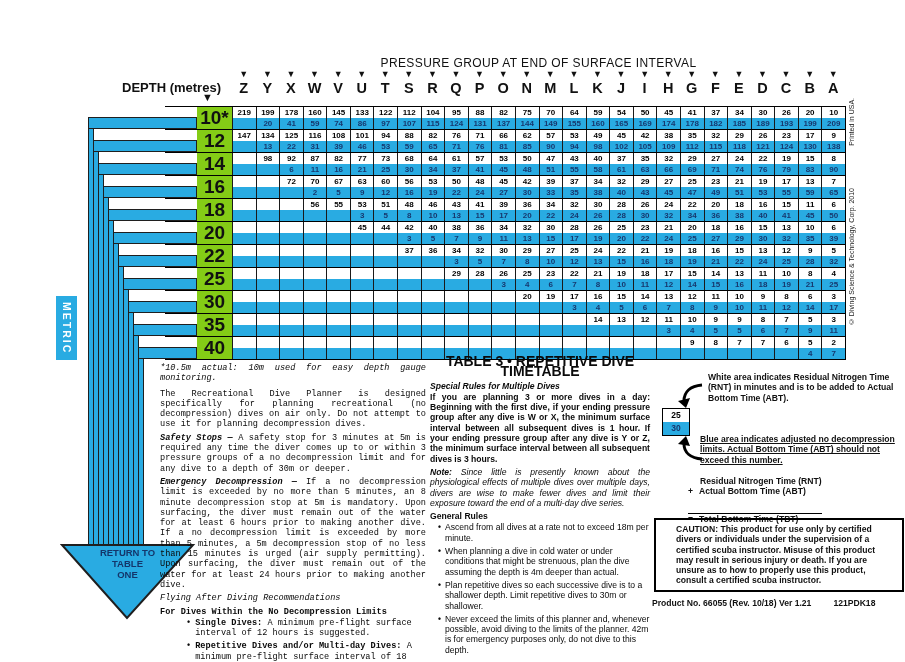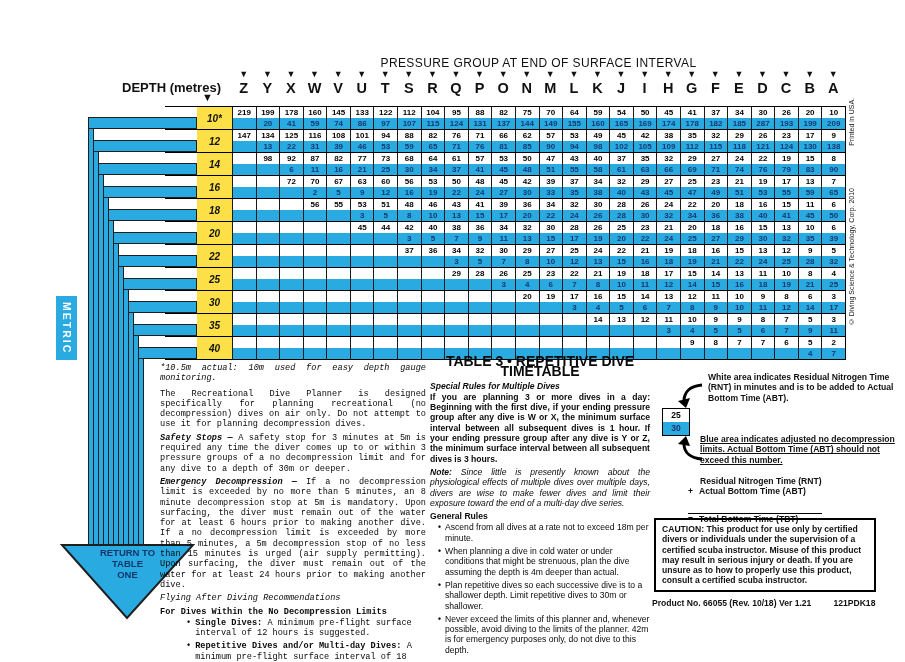--- a/index.html
+++ b/index.html
@@ -14,21 +14,21 @@
                grid-template-columns:repeat(26,1fr);}
   .colh{text-align:center;}
   .colh .arr{font-size:9px;line-height:12px;}
   .colh .ltr{font-size:14.5px;font-weight:bold;line-height:17px;}
   
   #grid{position:absolute;left:197px;top:106px;width:648px;border-top:1px solid #000;
         border-right:1px solid #000;}
   .rowg{display:grid;grid-template-columns:35px repeat(26,1fr);
         grid-template-rows:11px 11px;border-bottom:1px solid #000;}
   .depth-cell{grid-row:1/3;display:flex;align-items:center;justify-content:center;
-              font-size:10px;font-weight:bold;background:#fde047;font-style:italic;}
+              font-size:19px;font-weight:bold;background:#84cc16;}
   .cell{border-left:1px solid #1a1a1a;font-size:8px;font-weight:bold;text-align:center;
         line-height:11px;overflow:hidden;}
   .wcell{background:#fff;color:#000;}
   .bcell{background:#29ABE2;color:#17386E;}
   .tick{position:absolute;left:165px;width:32px;height:1px;background:#000;}
   
   .stair{position:absolute;background:#29ABE2;border:1px solid #1f1f1f;box-sizing:border-box;}
   #metric{position:absolute;left:56px;top:296px;width:21px;height:64px;background:#29ABE2;
           display:flex;align-items:center;justify-content:center;}
   #metric span{writing-mode:vertical-rl;font-size:10.5px;font-weight:bold;color:#fff;
@@ -55,21 +55,21 @@
   #sample-box{position:absolute;left:10px;top:36px;width:26px;border:1px solid #000;}
   #sample-box div{height:13px;text-align:center;line-height:13px;font-size:8.5px;font-weight:bold;}
   #sample-rnt{background:#fff;color:#000;}
   #sample-andl{background:#29ABE2;color:#17386E;}
   .curve-arrow{position:absolute;}
   #formula{position:absolute;left:36px;top:104px;}
   #formula .f1{padding-left:12px;}
   #formula .f2{border-bottom:1.5px solid #000;padding-bottom:16px;}
   #formula .sign{display:inline-block;width:11px;}
   #caution{position:absolute;left:2px;top:146px;width:206px;border:2px solid #000;
-           padding:4px 6px;}
+           padding:4px 20px;}
   #product{position:absolute;left:0;top:226px;display:flex;gap:22px;}
 </style>
 </head>
 <body>
 
 <div id="page">
 
   <div id="title">PRESSURE GROUP AT END OF SURFACE INTERVAL</div>
   <div id="depth-header">DEPTH (metres)</div>
   <div id="depth-arrow">▼</div>
@@ -225,21 +225,21 @@
         <div class="cell bcell">144</div>
         <div class="cell bcell">149</div>
         <div class="cell bcell">155</div>
         <div class="cell bcell">160</div>
         <div class="cell bcell">165</div>
         <div class="cell bcell">169</div>
         <div class="cell bcell">174</div>
         <div class="cell bcell">178</div>
         <div class="cell bcell">182</div>
         <div class="cell bcell">185</div>
-        <div class="cell bcell">287</div>
+        <div class="cell bcell">189</div>
         <div class="cell bcell">193</div>
         <div class="cell bcell">199</div>
         <div class="cell bcell">209</div>
       </div>
       <div class="rowg">
         <div class="depth-cell">12</div>
         <div class="cell wcell">147</div>
         <div class="cell wcell">134</div>
         <div class="cell wcell">125</div>
         <div class="cell wcell">116</div>

